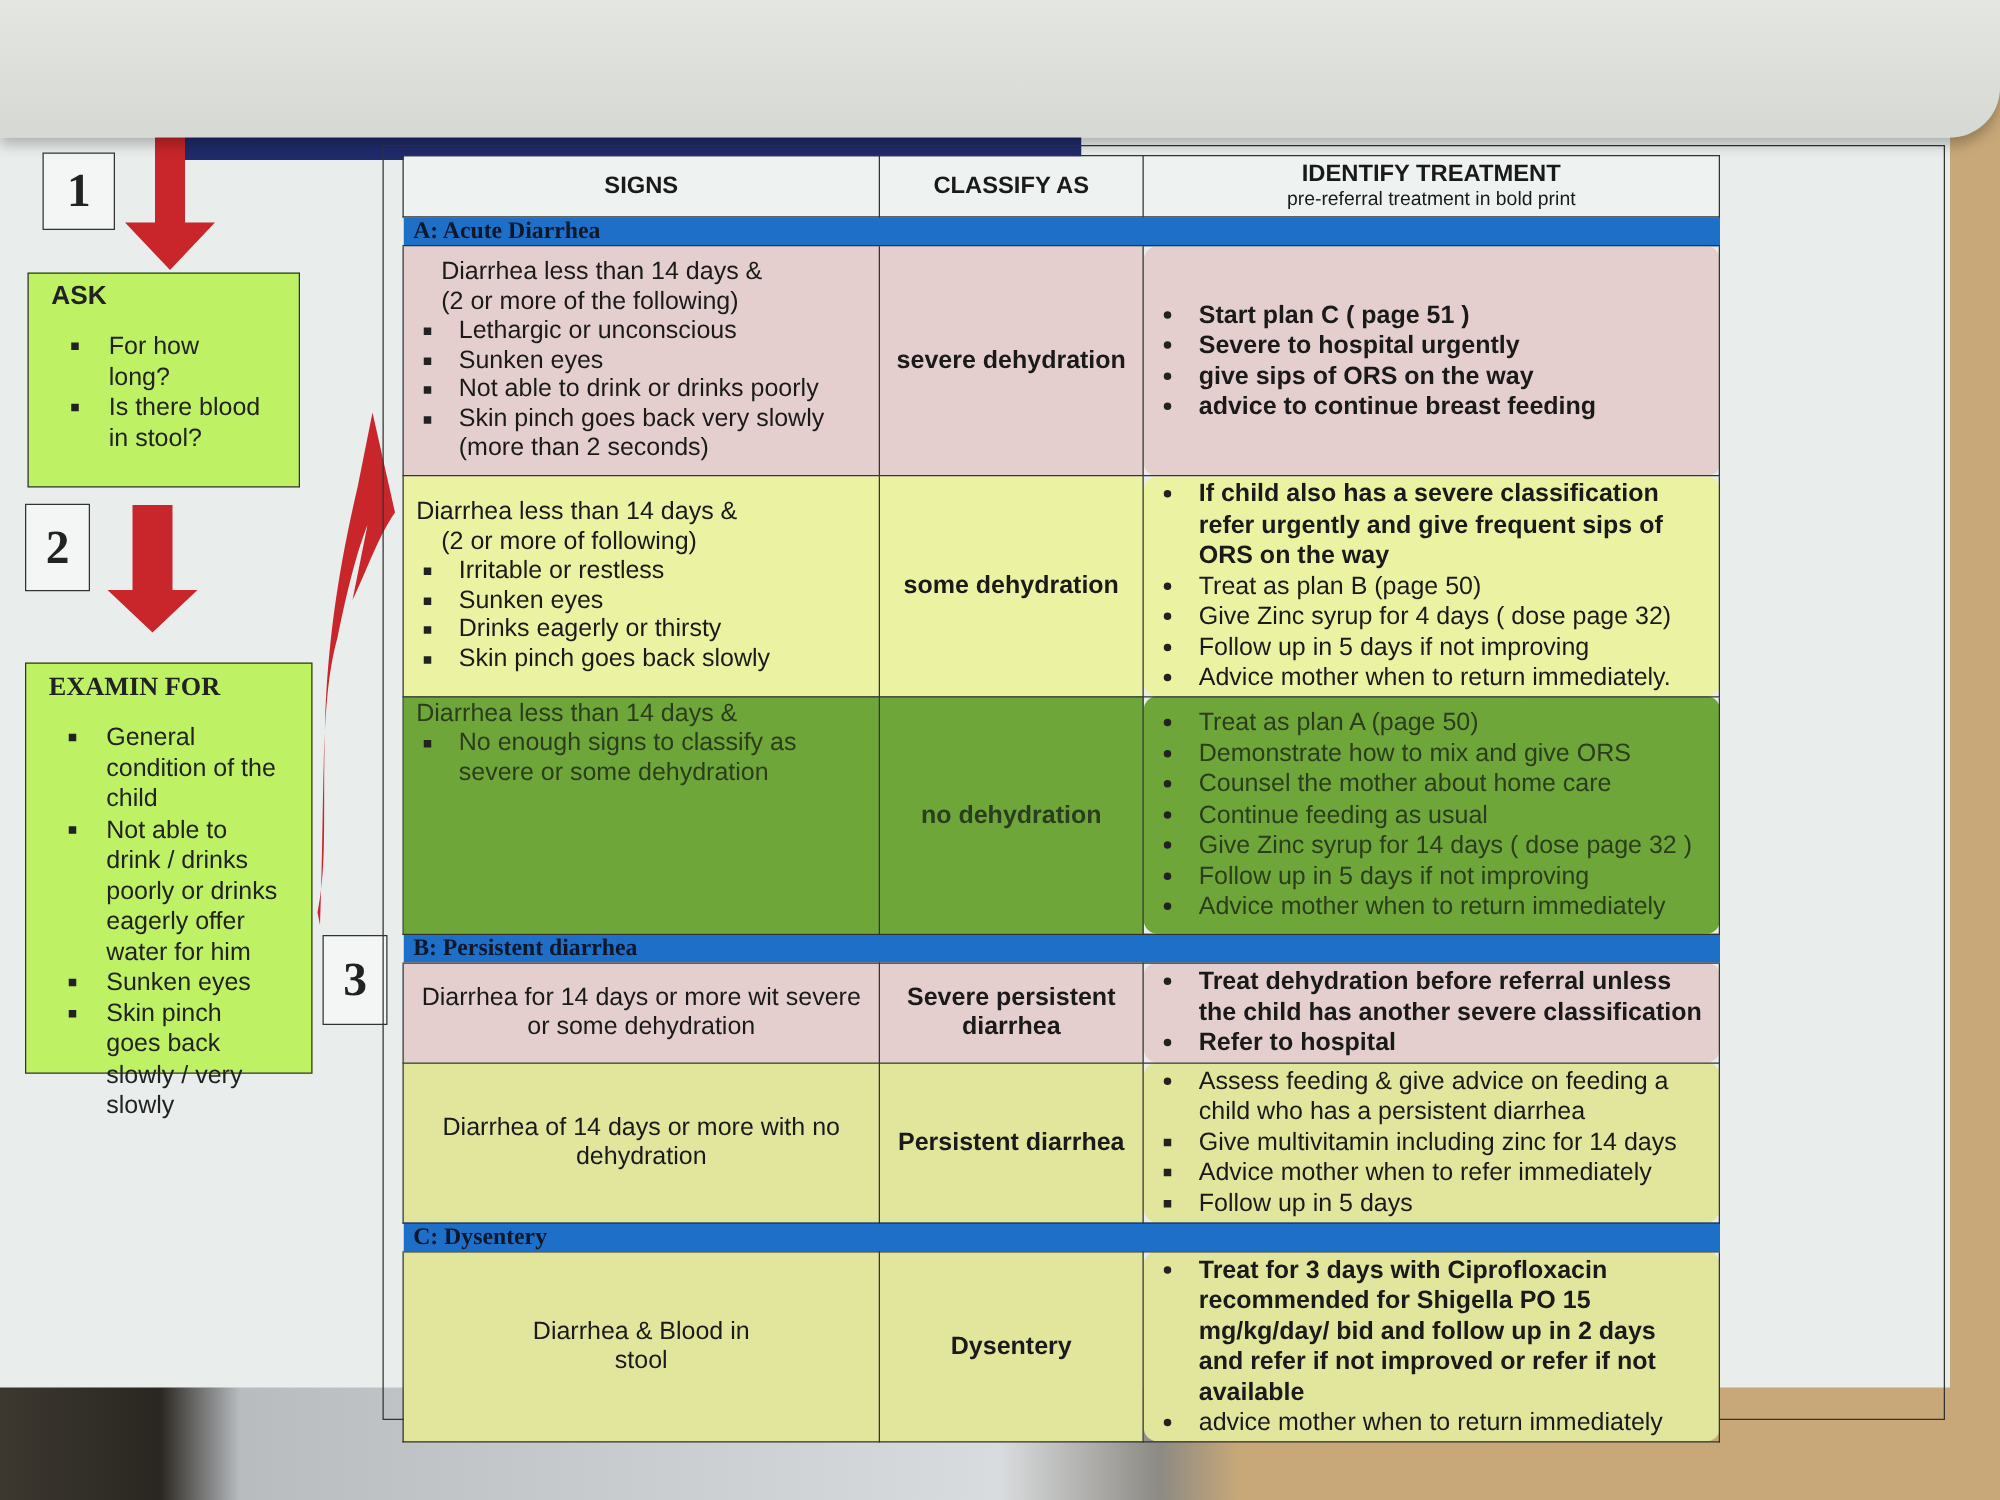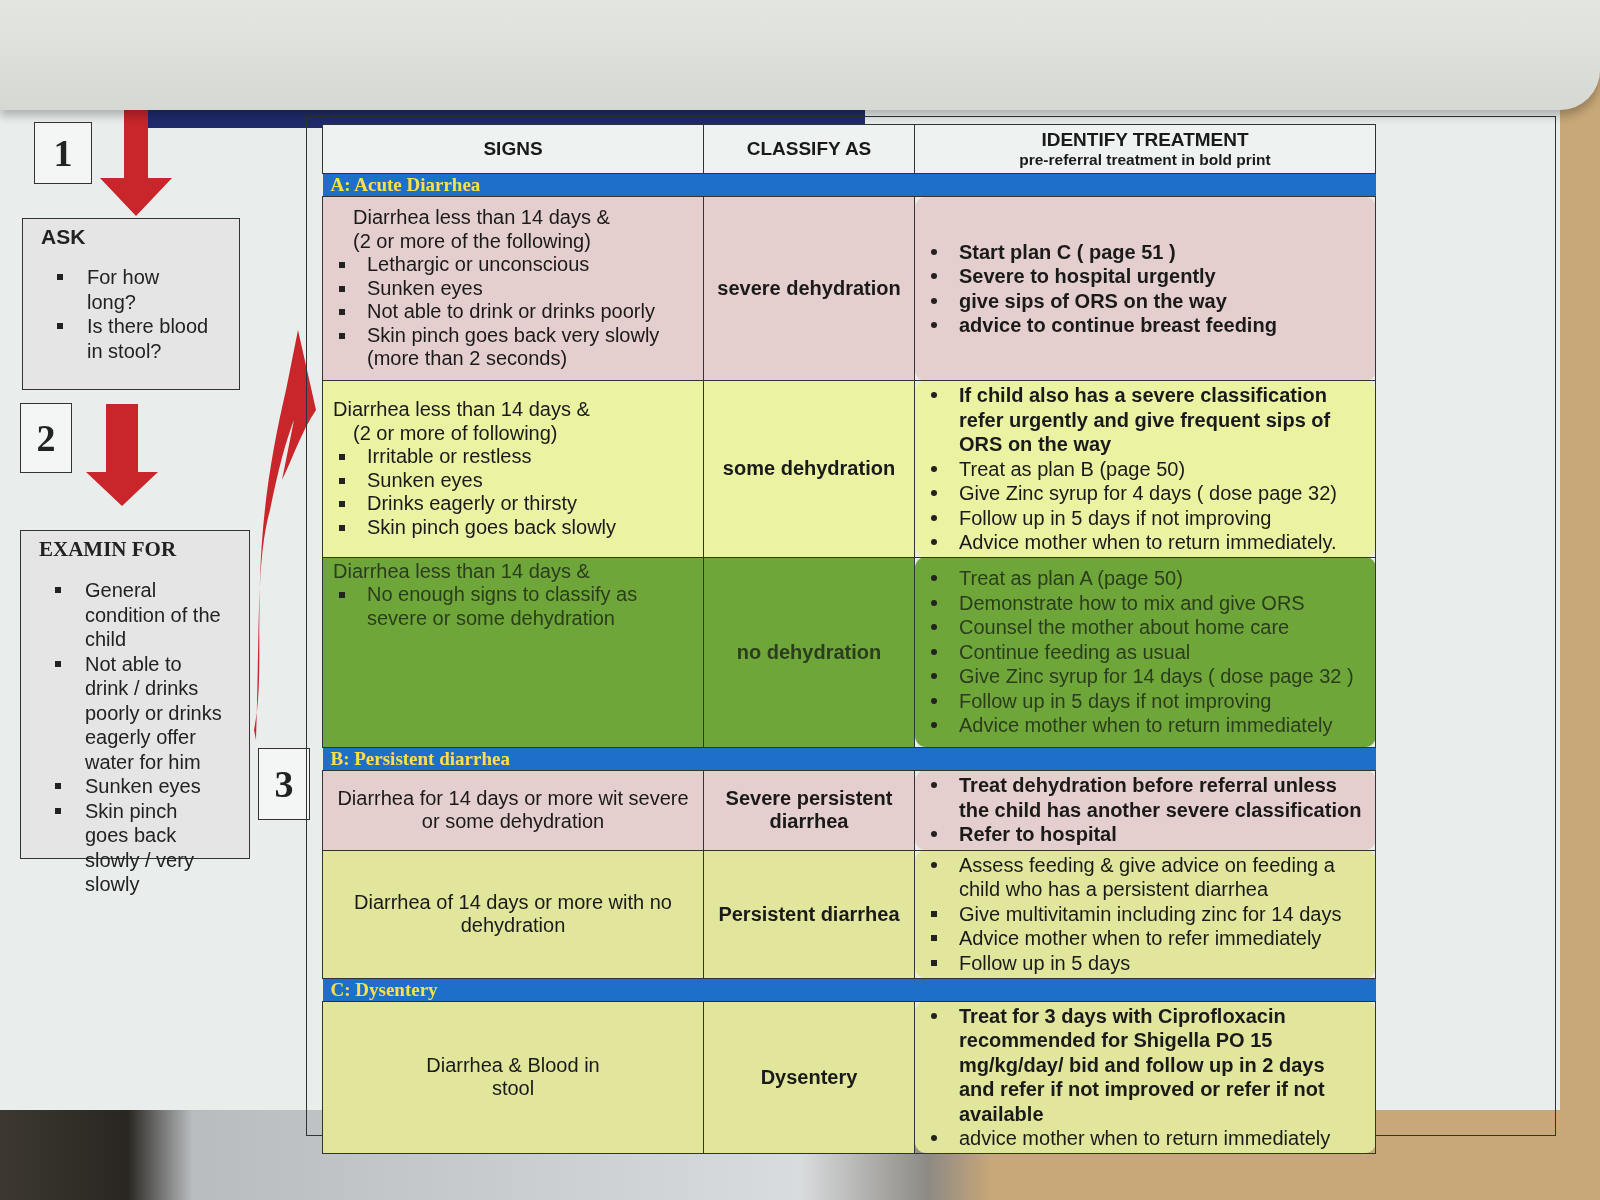--- a/index.html
+++ b/index.html
@@ -2,32 +2,32 @@
 <html><head>
 <meta charset="utf-8">
 <style>
   html,body{margin:0;padding:0;}
   body{width:1600px;height:1200px;position:relative;overflow:hidden;background:#c8a878;font-family:"Liberation Sans",sans-serif;}
   .top-page{position:absolute;left:0;top:0;width:1600px;height:110px;background:linear-gradient(#e4e6e2,#d6d8d3);z-index:5;box-shadow:0 6px 10px rgba(0,0,0,0.25);border-bottom-right-radius:40px;}
   .bottom-dark{position:absolute;left:0;top:1110px;width:1600px;height:90px;background:linear-gradient(90deg,#3c3830 0%,#2a2722 8%,#b8bcbf 12%,#d9dcde 50%,#8d8a84 58%,#c8a878 62%);}
   .sheet{position:absolute;left:0;top:84px;width:1560px;height:1084px;background:#e9eeec;border-bottom-right-radius:30px;}
   .title-band{position:absolute;left:127px;top:84px;width:738px;height:44px;background:#1f2b6b;color:#dfe3f2;font-weight:bold;font-size:28px;line-height:20px;padding-left:20px;overflow:hidden;box-sizing:border-box;}
   .num-box{position:absolute;border:1.5px solid #333;background:#f3f6f4;font-family:"Liberation Serif",serif;font-weight:bold;font-size:38px;display:flex;align-items:center;justify-content:center;color:#222;}
-  .side-box{position:absolute;background:#e5e5e5;border:1.5px solid #333;box-sizing:border-box;padding:6px 10px 6px 18px;color:#222;}
+  .side-box{position:absolute;background:#bef264;border:1.5px solid #333;box-sizing:border-box;padding:6px 10px 6px 18px;color:#222;}
   .side-box .hd{font-weight:bold;font-size:21px;margin-bottom:2px;}
   .side-box ul{list-style:none;margin:16px;padding:0;}
   .side-box li{position:relative;font-size:20px;line-height:24.5px;padding-left:30px;}
   .side-box li:before{content:"";position:absolute;left:0;top:9px;width:6px;height:6px;background:#222;}
   .arrow-down{position:absolute;}
   .frame{position:absolute;left:306px;top:116px;width:1250px;height:1020px;border:1.5px solid #333;box-sizing:border-box;}
   table.guide{position:absolute;left:322px;top:124px;width:1054px;border-collapse:collapse;color:#1a1a1a;font-size:20px;}
   table.guide td, table.guide th{border:1px solid #333;vertical-align:middle;padding:2px 10px;}
   table.guide th{background:#eef3f2;font-weight:bold;font-size:19px;height:44px;}
-  th .sub{display:block;font-size:15.5px;font-weight:bold;}
-  tr.sec td{background:#1e6fc8;color:#fde047;font-family:"Liberation Serif",serif;font-weight:bold;font-size:19px;padding:0 8px;height:22px;border-left:none;border-right:none;}
+  th .sub{display:block;font-size:15.5px;font-weight:normal;}
+  tr.sec td{background:#1e6fc8;color:#0f172a;font-family:"Liberation Serif",serif;font-weight:bold;font-size:19px;padding:0 8px;height:22px;border-left:none;border-right:none;}
   .pink{background:#e5cfce;}
   .yellow{background:#ebf3a2;}
   .green{background:#6fa63a;color:#2b3d1c;}
   .ylw2{background:#e1e69c;}
   td.signs{text-align:left;line-height:23.5px;}
   td.signs.center{text-align:center;}
   td.cls{text-align:center;font-weight:bold;font-size:20px;width:190px;}
   td.tx{line-height:24.5px;border-radius:11px;}
   ul.b{margin:0;padding:0;list-style:none;}
   ul.b li{position:relative;padding-left:34px;}

